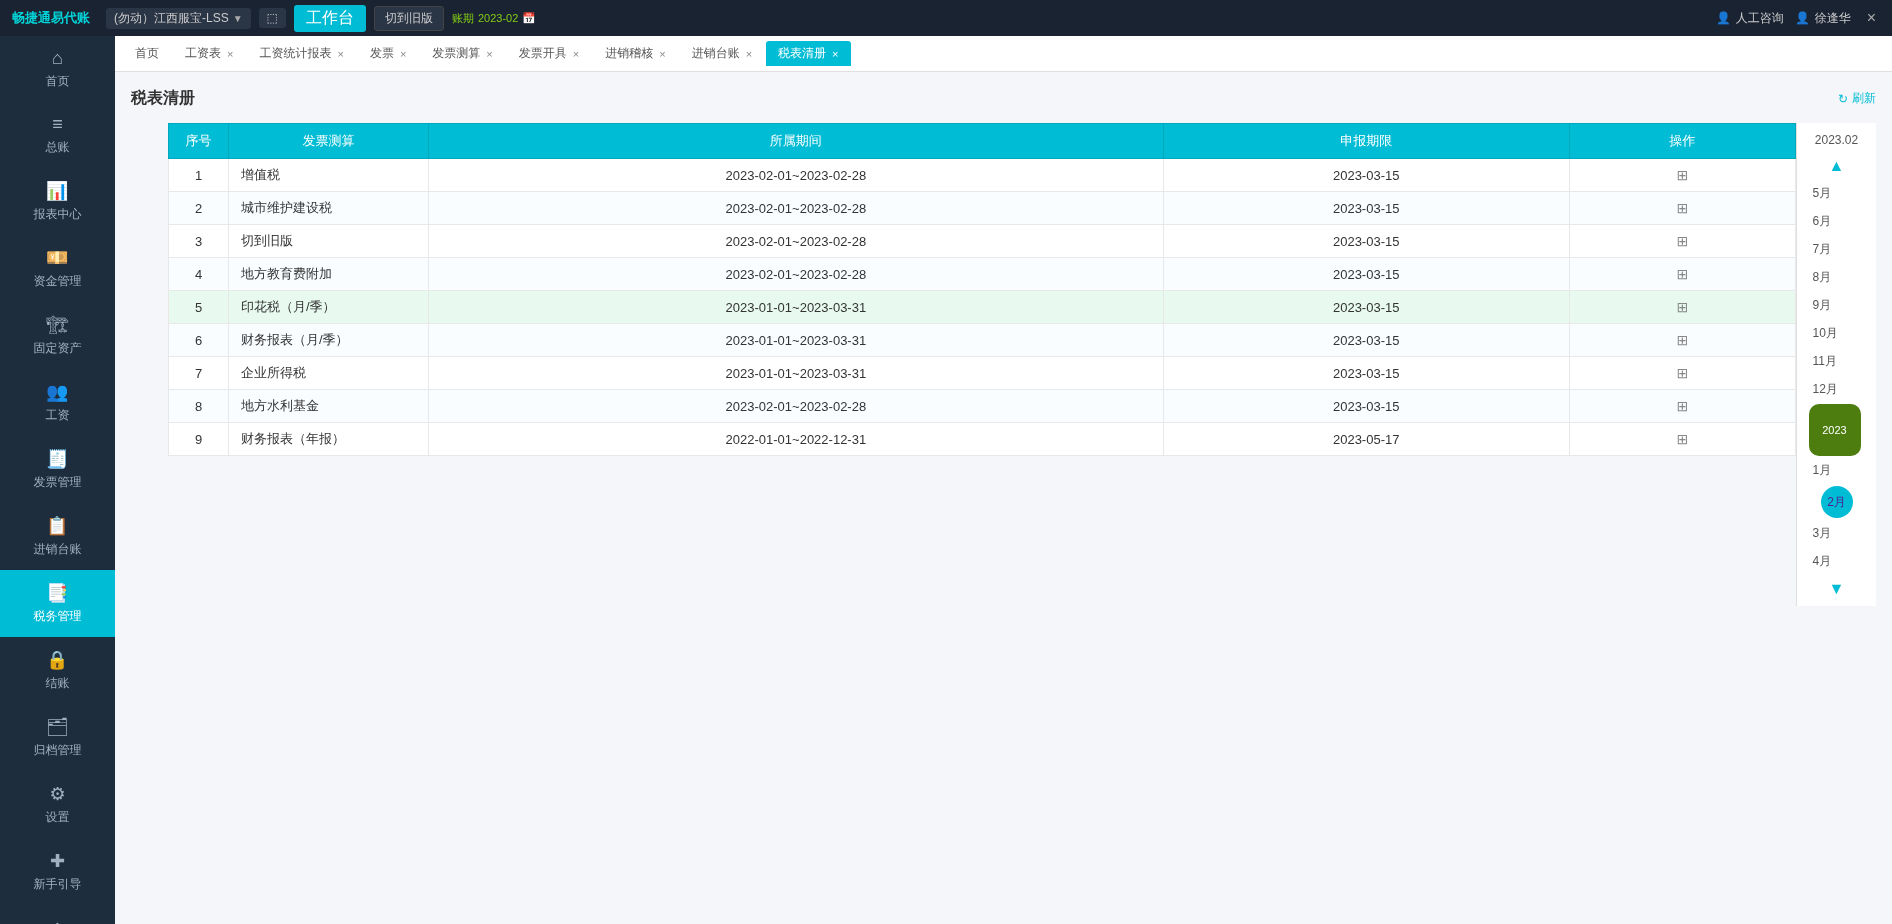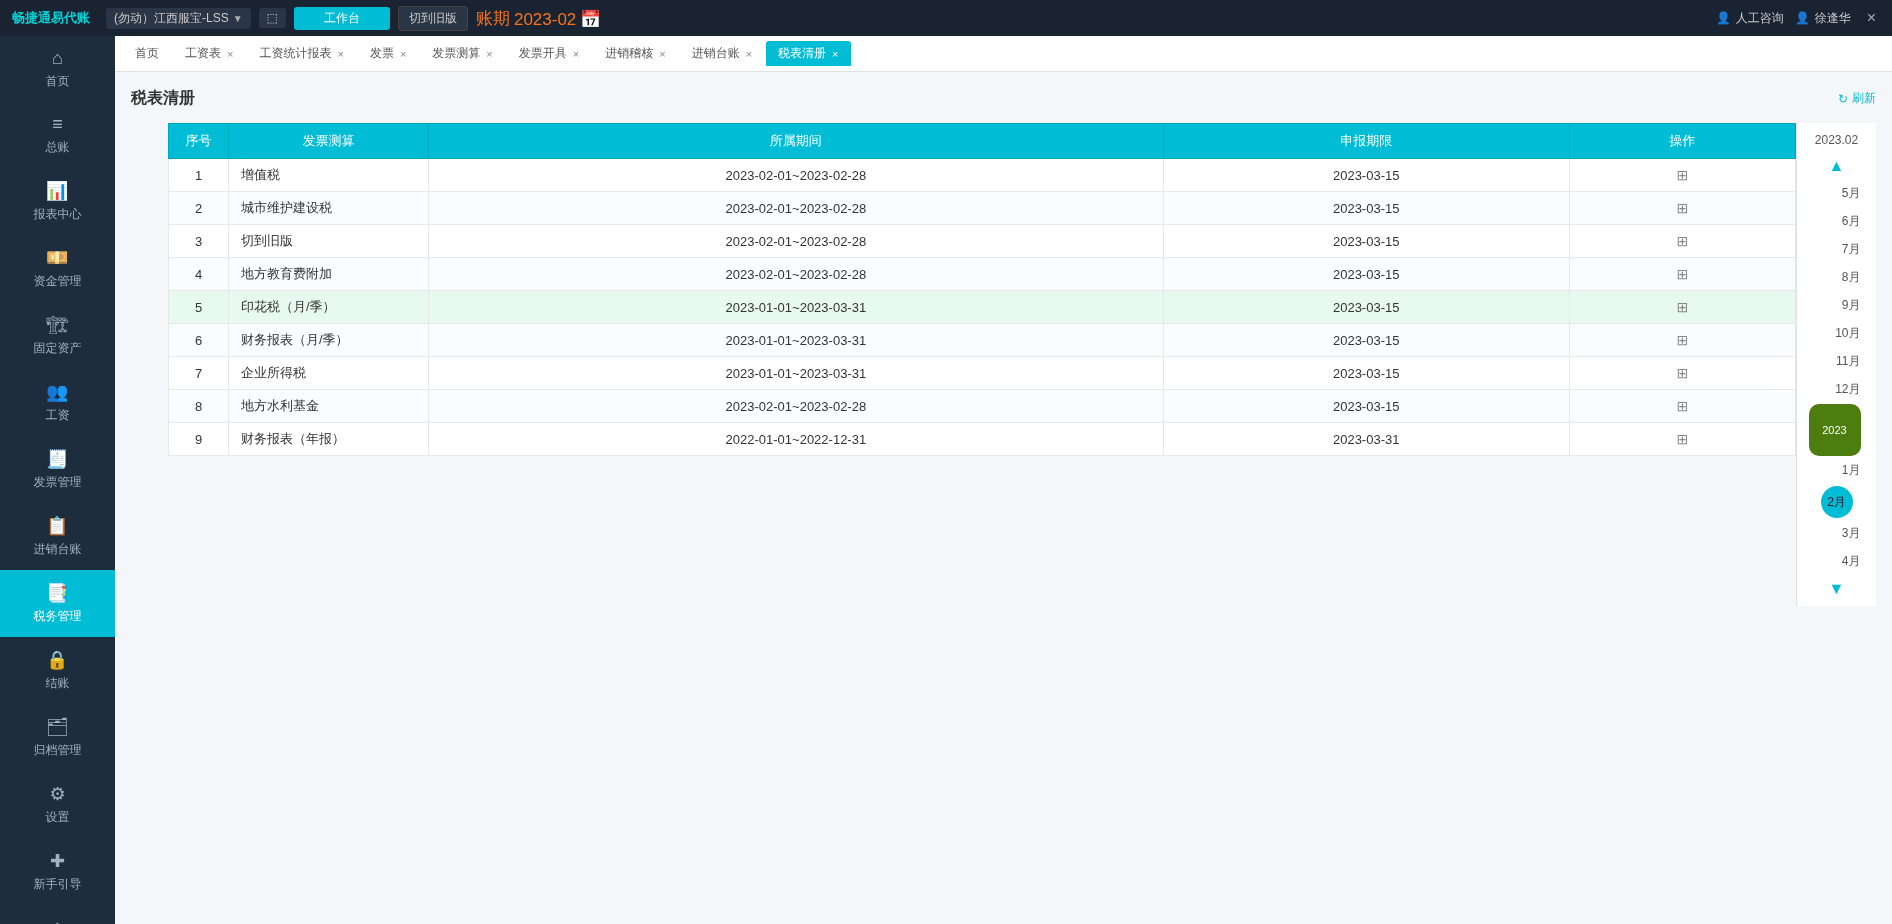--- a/index.html
+++ b/index.html
@@ -39,39 +39,39 @@
       color: #ccc;
       padding: 3px 8px;
       border-radius: 3px;
       cursor: pointer;
       font-size: 12px;
     }
     .top-bar-btn {
       background: #00bcd4;
       border: none;
       color: #fff;
-      padding: 3px 30px;
+      padding: 3px 12px;
       border-radius: 3px;
       cursor: pointer;
-      font-size: 12px;
+      font-size: 16px;
     }
     .top-bar-switch-btn {
       background: #2a3545;
       border: 1px solid #444;
       color: #ccc;
       padding: 3px 10px;
       border-radius: 3px;
       cursor: pointer;
       font-size: 12px;
     }
     .top-bar-period {
-      color: #f97316;
-      font-size: 17px;
-      display: flex;
-      align-items: flex-end;
+      color: #84cc16;
+      font-size: 11px;
+      display: flex;
+      align-items: center;
       gap: 4px;
     }
     .top-bar-right {
       margin-left: auto;
       display: flex;
       align-items: center;
       gap: 12px;
       color: #ccc;
       font-size: 12px;
     }
@@ -254,31 +254,31 @@
       overflow-y: auto;
     }
     .right-panel-header {
       font-size: 12px;
       color: #555;
       padding: 6px 4px;
       text-align: center;
     }
     .month-item {
       width: 56px;
-      text-align: right;
+      text-align: left;
       padding: 5px 4px;
       font-size: 12px;
       color: #555;
       cursor: pointer;
       border-radius: 3px;
       margin: 1px 0;
     }
     .month-item.current-month {
       background: #00bcd4;
-      color: #0f172a;
+      color: #4c1d95;
       border-radius: 50%;
       width: 32px;
       height: 32px;
       display: flex;
       align-items: center;
       justify-content: center;
       margin: 2px auto;
     }
     .month-item.year-divider {
       background: #4d7c0f;
@@ -514,21 +514,21 @@
     <td>8</td>
     <td>地方水利基金</td>
     <td>2023-02-01~2023-02-28</td>
     <td>2023-03-15</td>
     <td><span class="action-icon">⊞</span></td>
   </tr>
                 <tr>
     <td>9</td>
     <td>财务报表（年报）</td>
     <td>2022-01-01~2022-12-31</td>
-    <td>2023-03-31</td>
+    <td>2023-05-17</td>
     <td><span class="action-icon">⊞</span></td>
   </tr>
               </tbody>
           </table>
         </div>
 
         <div class="right-panel">
           <div class="right-panel-header">2023.02</div>
           <div class="chevron-up">▲</div>
           <div id="month-list">

